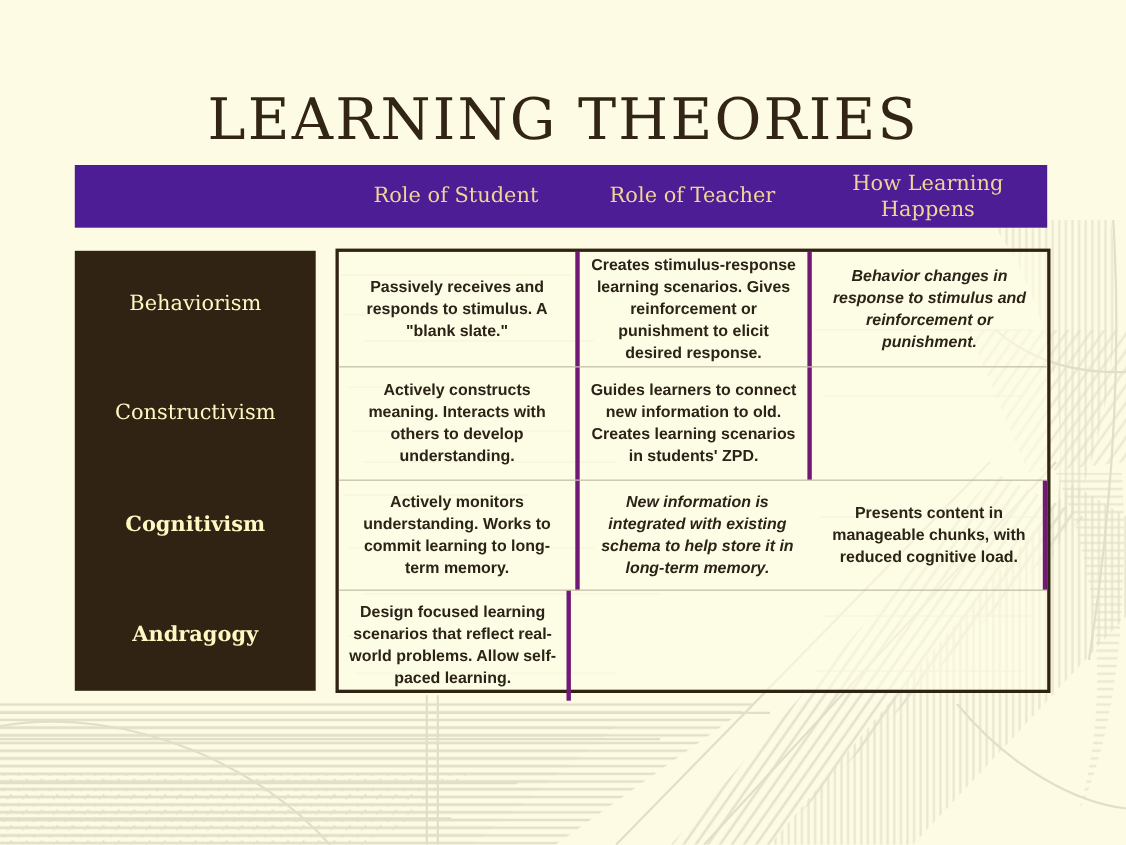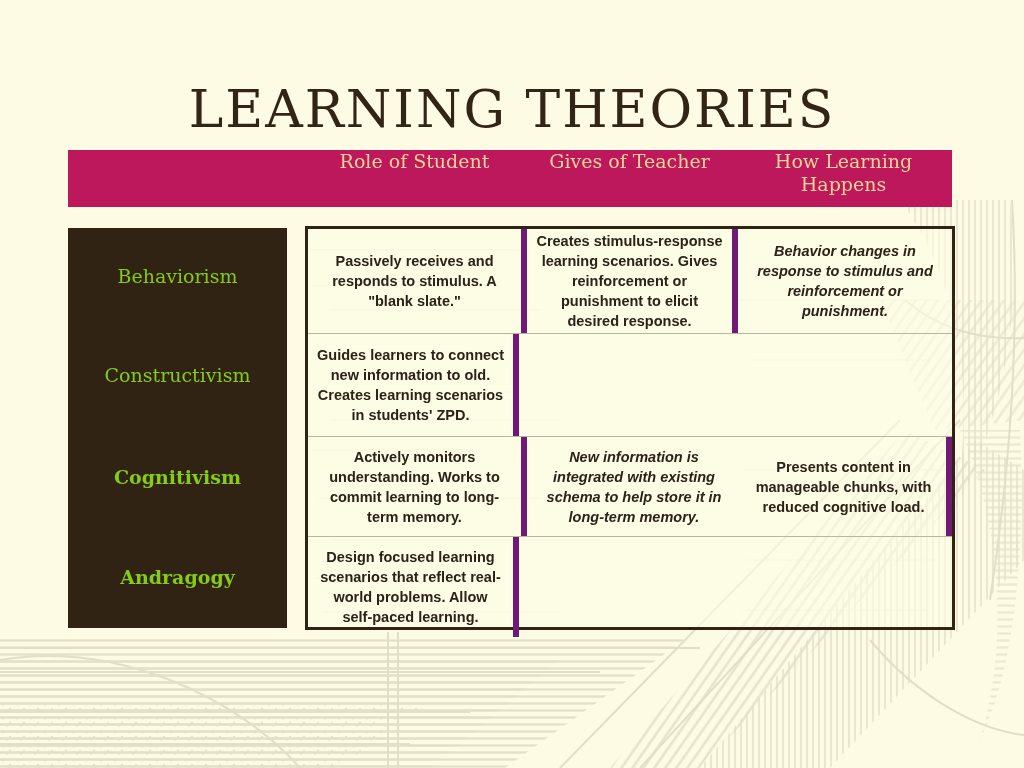--- a/index.html
+++ b/index.html
@@ -49,23 +49,23 @@
     font-weight: 400;
   }
 
   
   #header-bar {
     position: absolute;
     left: 68px;
     top: 150px;
     width: 884px;
     height: 57px;
-    background: #be185d;
-    display: flex;
-    align-items: flex-start;
+    background: #4c1d95;
+    display: flex;
+    align-items: center;
     box-sizing: border-box;
   }
   .header-spacer {
     width: 237px;
     flex: 0 0 237px;
     height: 100%;
   }
   .header-cell {
     flex: 1 1 0;
     text-align: center;
@@ -93,21 +93,21 @@
     box-sizing: border-box;
   }
   .theory-name {
     display: flex;
     align-items: center;
     justify-content: center;
     text-align: center;
     font-family: "DejaVu Serif", "Liberation Serif", serif;
     font-size: 19px;
     line-height: 23px;
-    color: #84cc16;
+    color: #fef9c3;
     padding: 0 8px;
     box-sizing: border-box;
   }
   .theory-name.r0 { flex: 0 0 96px; }
   .theory-name.r1 { flex: 0 0 103px; }
   .theory-name.r2 { flex: 0 0 100px; font-weight: bold; }
   .theory-name.r3 { flex: 0 0 101px; font-weight: bold; }
 
   
   #matrix-table {
@@ -139,21 +139,21 @@
     align-items: center;
     justify-content: center;
     text-align: center;
     box-sizing: border-box;
     padding: 2px 9px;
     font-family: "Liberation Sans", sans-serif;
     font-weight: bold;
     font-size: 14.5px;
     line-height: 20px;
     color: #2b2318;
-    border-right: 6px solid #701a75;
+    border-right: 4px solid #701a75;
   }
   .cell.col-student { flex: 0 0 219px; justify-content: flex-end; }
   .cell.col-teacher { flex: 0 0 211px; }
   .cell.col-happens { flex: 1 1 auto; border-right: none; font-style: italic; }
 
   .cell-text {
     display: block;
     width: 100%;
   }
 </style>
@@ -226,21 +226,21 @@
   </g>
 </svg>
 
 <div id="slide">
 
   <h1 id="page-title">LEARNING THEORIES</h1>
 
   <div id="header-bar">
     <div class="header-spacer"></div>
     <div class="header-cell col-student">Role of Student</div>
-    <div class="header-cell col-teacher">Gives of Teacher</div>
+    <div class="header-cell col-teacher">Role of Teacher</div>
     <div class="header-cell col-happens">How Learning Happens</div>
   </div>
 
   <div id="theory-sidebar">
     <div class="theory-name r0">Behaviorism</div>
     <div class="theory-name r1">Constructivism</div>
     <div class="theory-name r2">Cognitivism</div>
     <div class="theory-name r3">Andragogy</div>
   </div>
 
@@ -252,20 +252,23 @@
       </div>
       <div class="cell col-teacher">
         <span class="cell-text">Creates stimulus-response learning scenarios. Gives reinforcement or punishment to elicit desired response.</span>
       </div>
       <div class="cell col-happens">
         <span class="cell-text">Behavior changes in response to stimulus and reinforcement or punishment.</span>
       </div>
     </div>
 
     <div class="table-row r1">
+      <div class="cell col-student">
+        <span class="cell-text">Actively constructs meaning. Interacts with others to develop understanding.</span>
+      </div>
       <div class="cell col-teacher">
         <span class="cell-text">Guides learners to connect new information to old. Creates learning scenarios in students' ZPD.</span>
       </div>
     </div>
 
     <div class="table-row r2">
       <div class="cell col-student">
         <span class="cell-text">Actively monitors understanding. Works to commit learning to long-term memory.</span>
       </div>
       <div class="cell col-happens">

